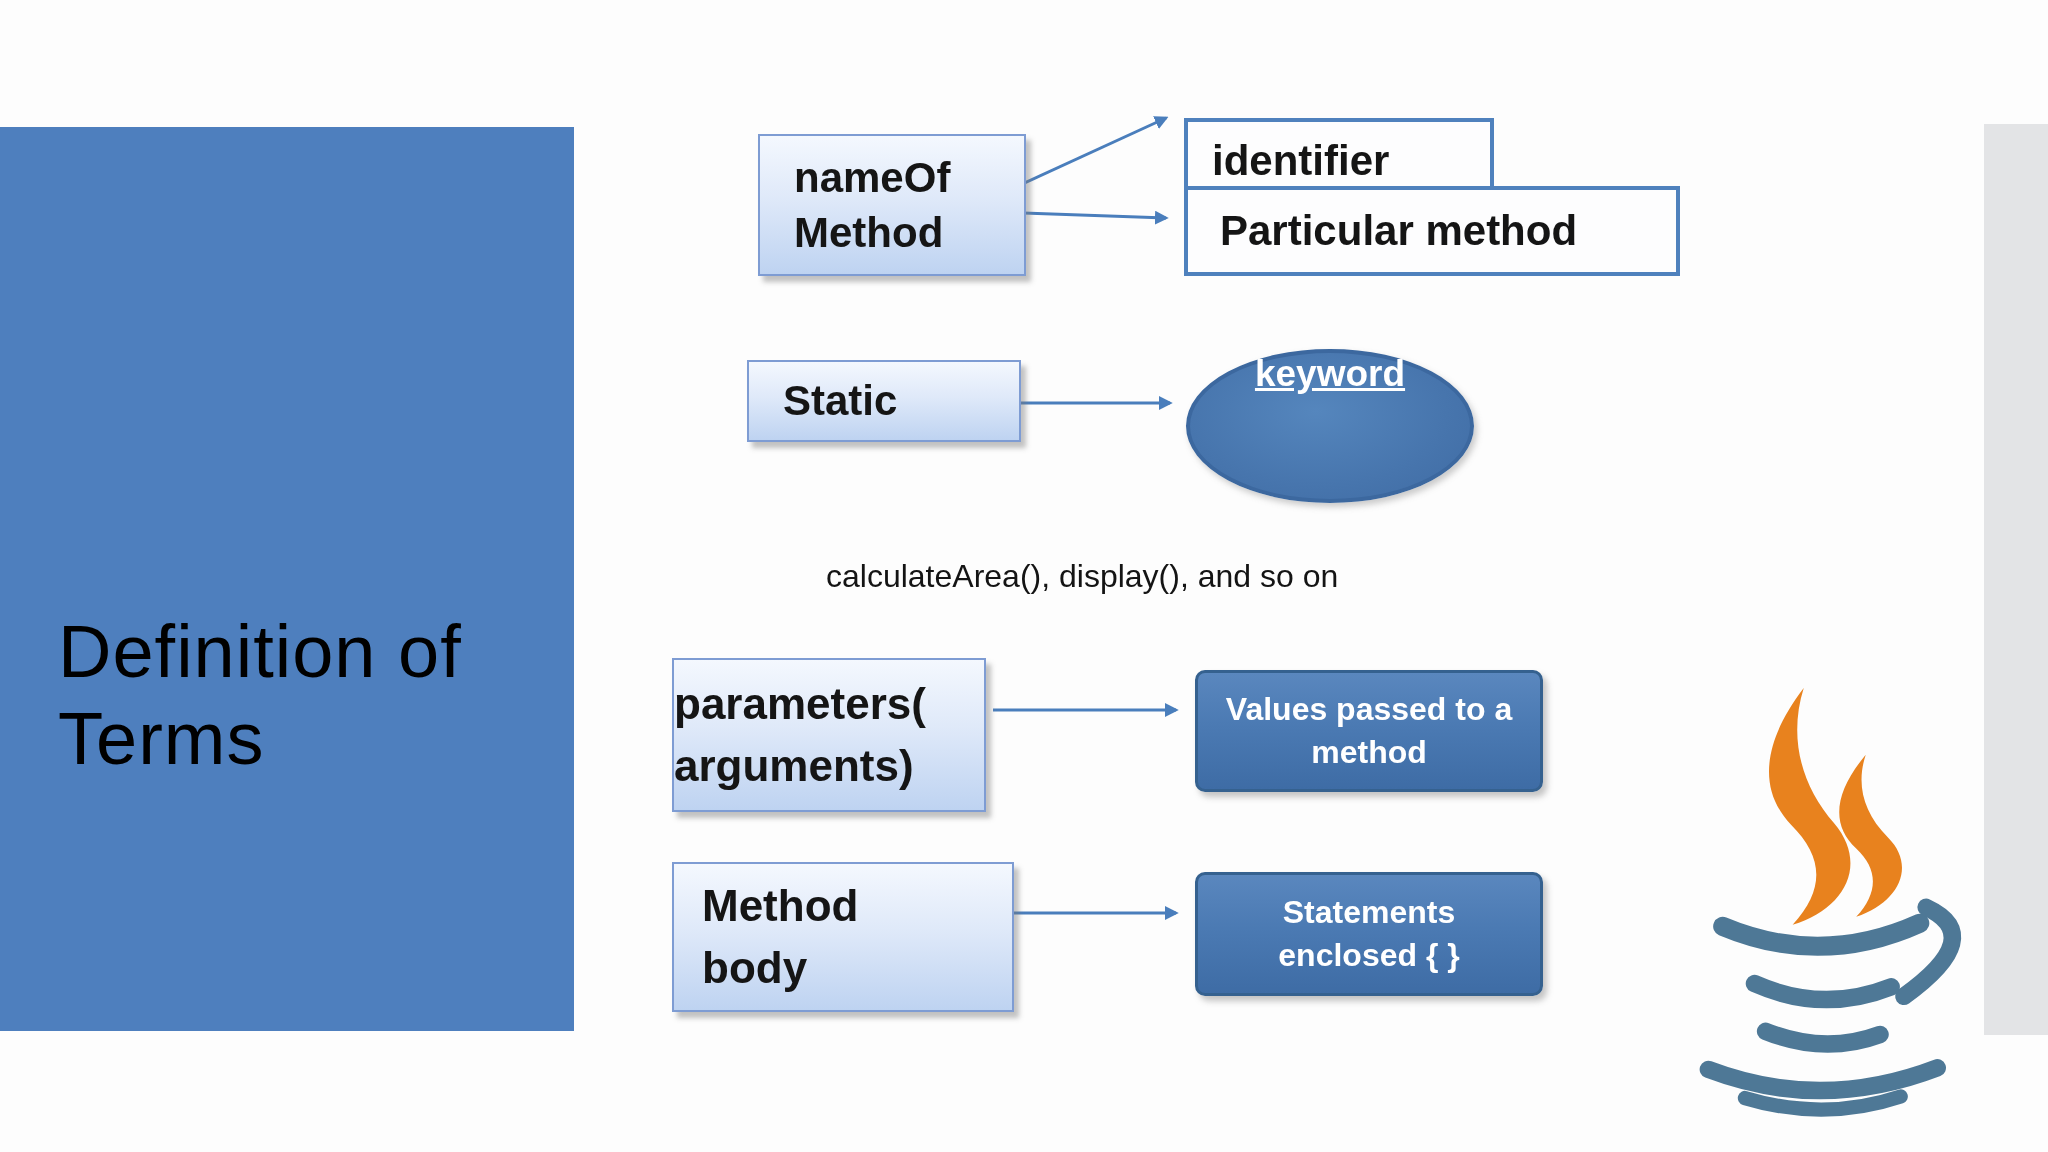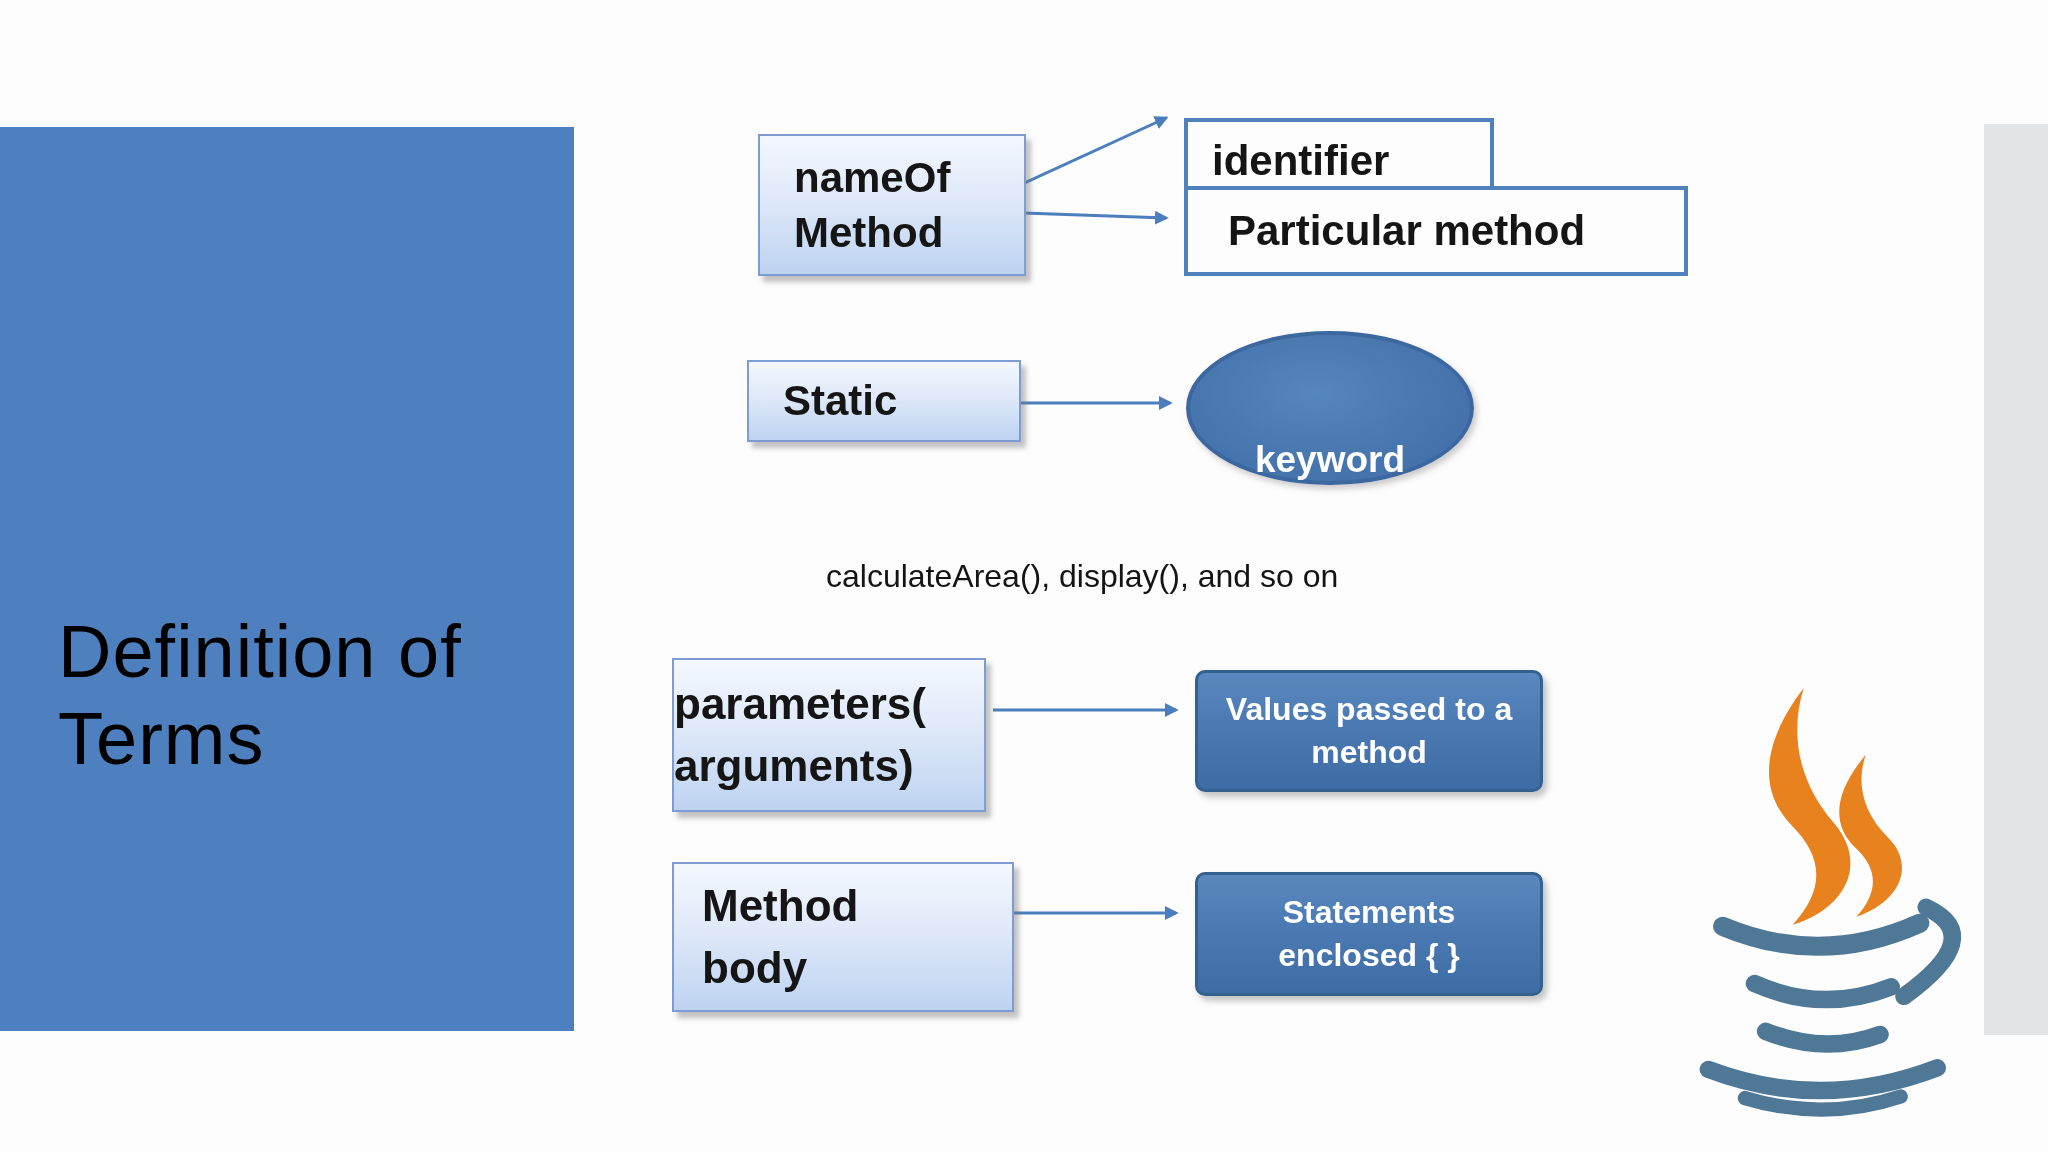--- a/index.html
+++ b/index.html
@@ -26,28 +26,29 @@
   #box-nameof{left:758px;top:134px;width:230px;height:138px;font-size:42px;line-height:1.32;padding-left:34px;}
   #box-static{left:747px;top:360px;width:236px;height:78px;font-size:42px;padding-left:34px;}
   #box-parameters{left:672px;top:658px;width:310px;height:150px;font-size:44px;line-height:1.42;}
   #box-methodbody{left:672px;top:862px;width:310px;height:146px;font-size:44px;line-height:1.42;padding-left:28px;}
   
   .obox{
     position:absolute;display:flex;align-items:center;background:#fdfdfe;
     border:4px solid #4f81bd;color:#151515;font-weight:700;
   }
   #box-identifier{left:1184px;top:78px;width:278px;height:78px;font-size:42px;padding-left:24px;margin-top:40px;}
-  #box-particular{left:1184px;top:186px;width:456px;height:82px;font-size:42px;padding-left:40px;}
+  #box-particular{left:1184px;top:186px;width:456px;height:82px;font-size:42px;padding-left:32px;}
   
   #ellipse-keyword{
-    position:absolute;left:1186px;top:331px;width:280px;height:146px;border-radius:50%;
+    position:absolute;left:1186px;top:349px;width:280px;height:146px;border-radius:50%;
     background:radial-gradient(ellipse at 45% 40%,#5586bd 0%,#4775ad 60%,#3f6ba3 100%);
     border:4px solid #3c689f;color:#ffffff;font-weight:700;font-size:37px;
-    display:flex;align-items:flex-end;justify-content:center;
+    display:flex;align-items:flex-start;justify-content:center;
     box-shadow:3px 4px 6px rgba(110,110,110,.35);
+    text-decoration:underline;
   }
   .rbox{
     position:absolute;display:flex;align-items:center;justify-content:center;text-align:center;
     background:linear-gradient(180deg,#5a87be 0%,#4b7ab3 45%,#3e6ca5 100%);
     border:3px solid #35618f;border-radius:10px;color:#ffffff;font-weight:700;
     font-size:32px;line-height:1.35;box-shadow:4px 5px 6px rgba(110,110,110,.4);
   }
   #box-values{left:1195px;top:670px;width:342px;height:116px;}
   #box-statements{left:1195px;top:872px;width:342px;height:118px;}
   

